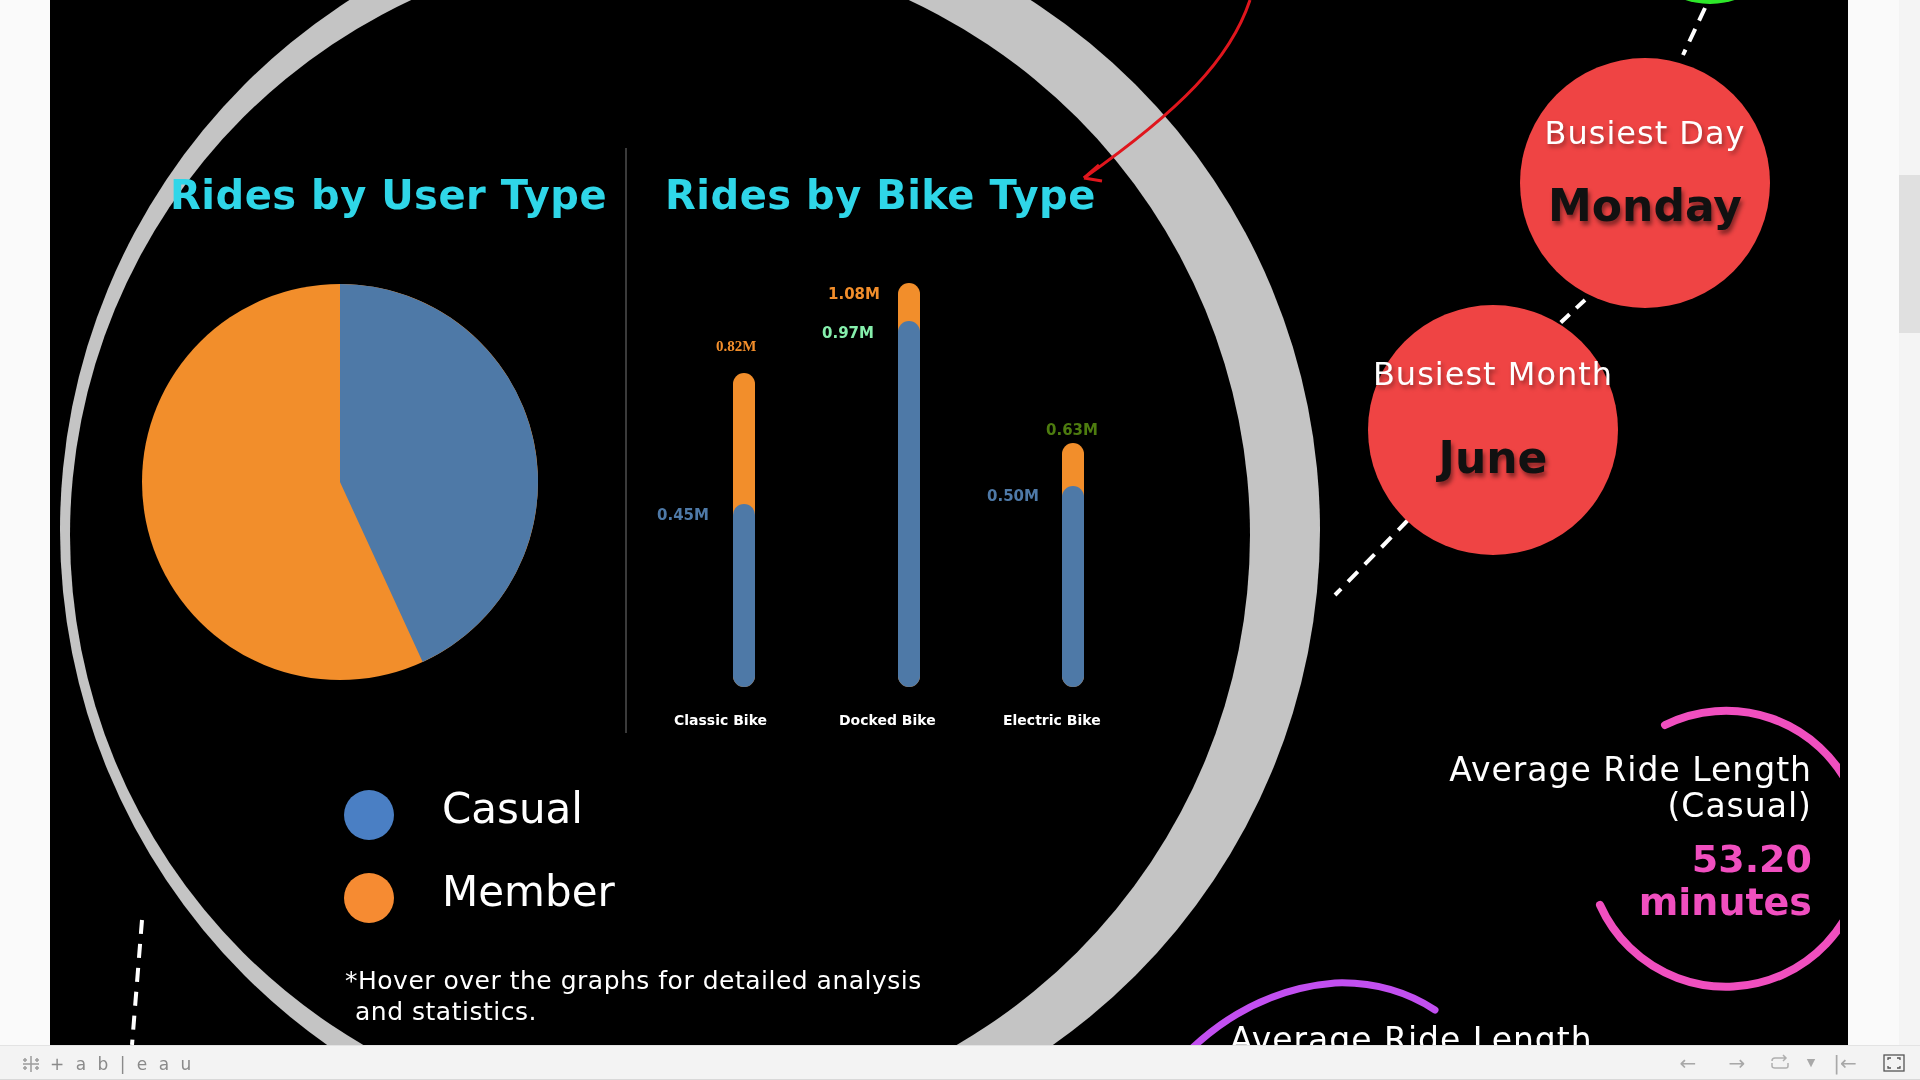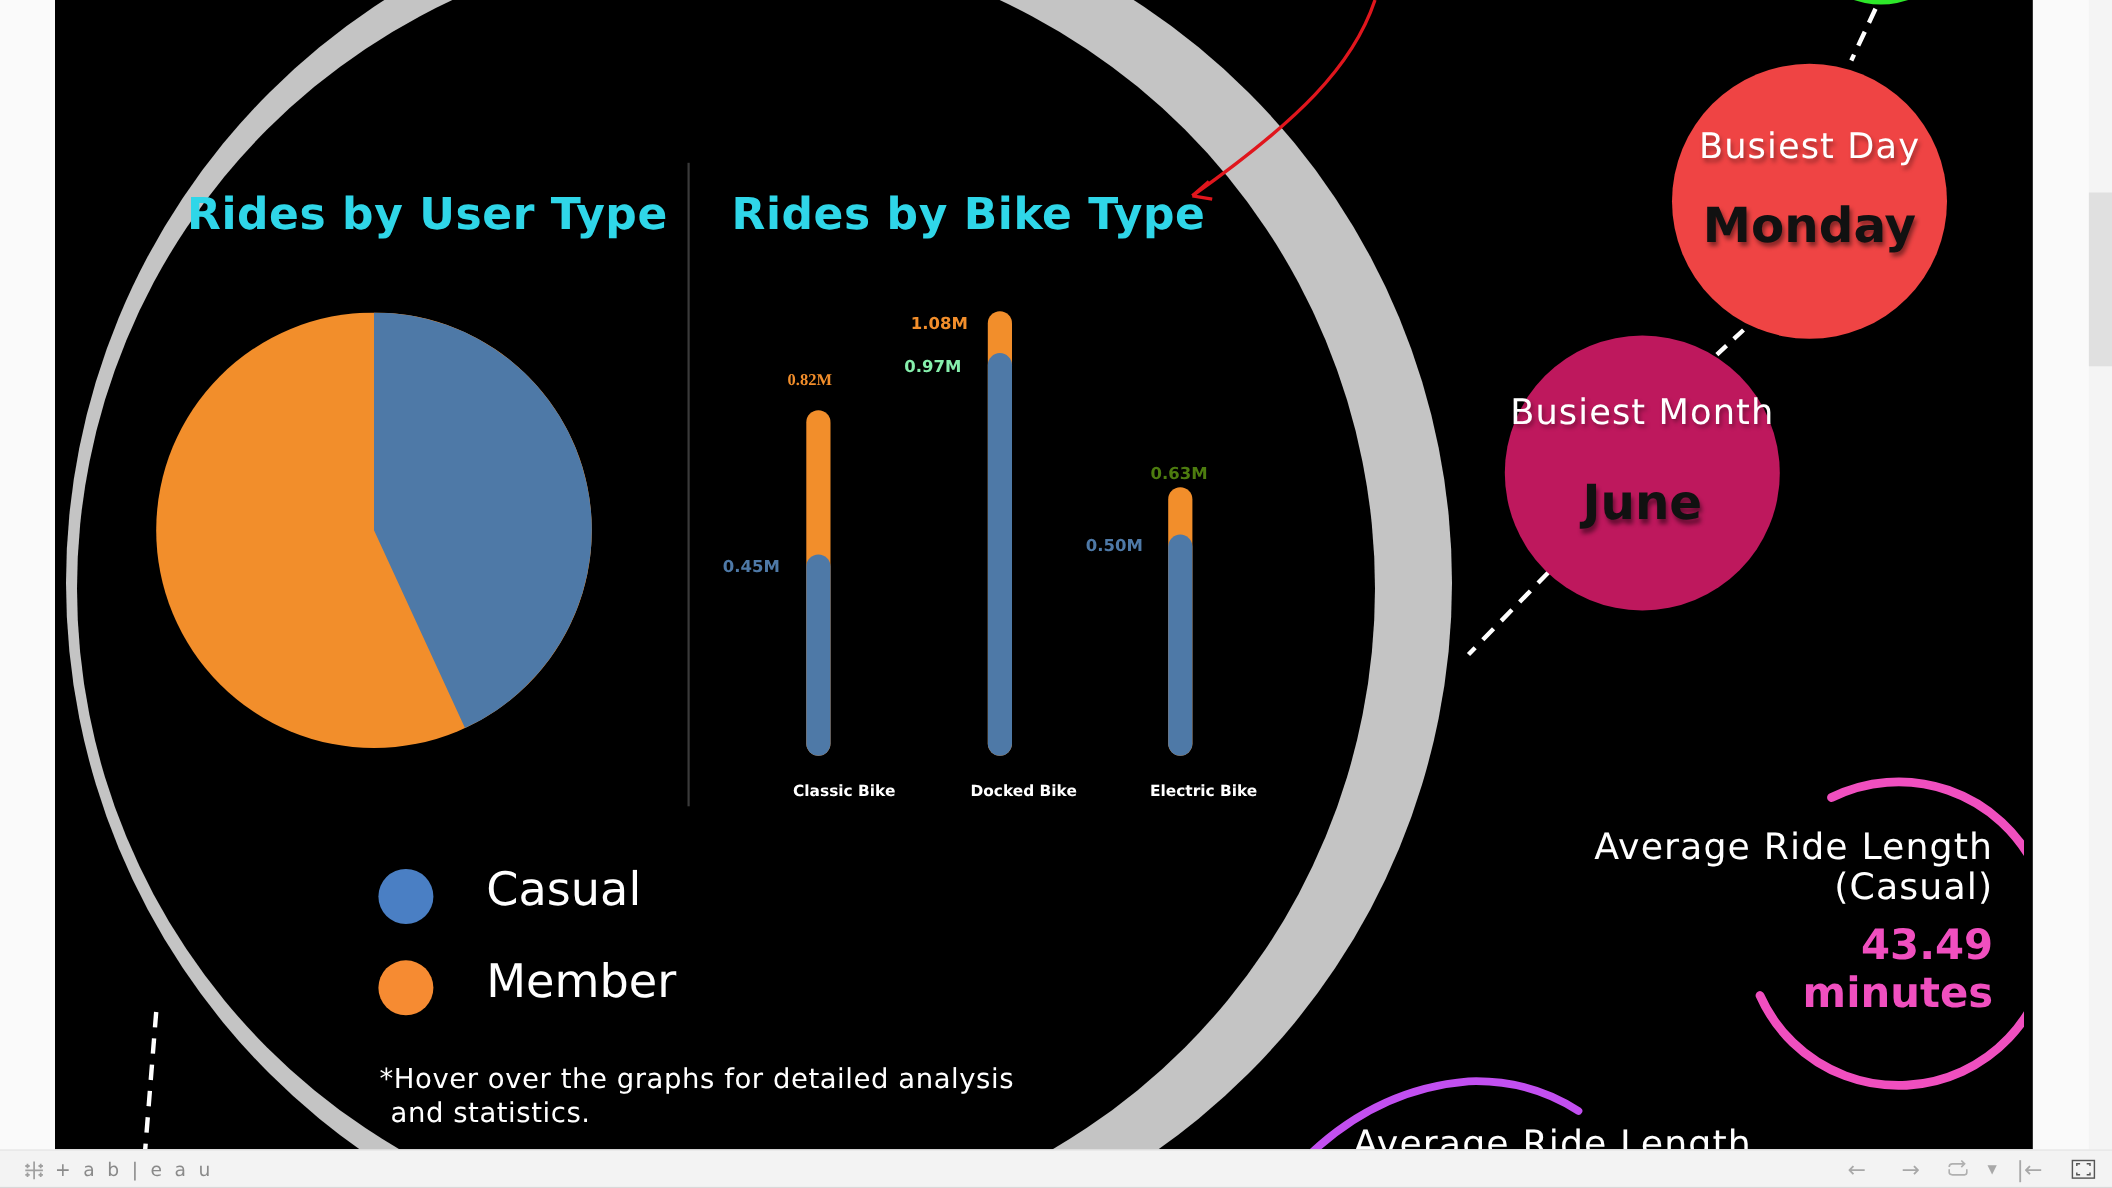--- a/index.html
+++ b/index.html
@@ -6,21 +6,21 @@
   html, body { width: 1920px; height: 1080px; overflow: hidden; background: #f9f9f9; }
   body { position: relative; font-family: "DejaVu Sans", sans-serif; }
   #viewport { position: absolute; left: 0; top: 0; width: 1899px; height: 1045px; background: #fafafa; overflow: hidden; }
   #dashboard { position: absolute; left: 50px; top: 0; width: 1798px; height: 1045px; background: #000; overflow: hidden; }
   .abs { position: absolute; }
   .ring-outer { border-radius: 50%; background: #c4c4c4; }
   .ring-inner { border-radius: 50%; background: #000; }
   .title { color: #2fd6e8; font-family: "DejaVu Sans", sans-serif; font-weight: bold; font-size: 40px; letter-spacing: 0.5px; white-space: nowrap; }
   .divider { background: #3a3a3a; width: 2px; }
   .bar-label { font-family: "DejaVu Sans", sans-serif; font-weight: bold; font-size: 15px; white-space: nowrap; }
-  .cat-label { color: #fff; font-weight: bold; font-size: 14px; white-space: nowrap; text-align: right; width: 140px; }
+  .cat-label { color: #fff; font-weight: bold; font-size: 14px; white-space: nowrap; text-align: left; width: 140px; }
   .bar { width: 22px; border-radius: 11px; }
   .legend-dot { width: 50px; height: 50px; border-radius: 50%; }
   .legend-text { color: #fff; font-size: 42px; white-space: nowrap; }
   .note { color: #fff; font-size: 25px; line-height: 31px; white-space: nowrap; letter-spacing: 0.5px; }
   .kpi-circle { border-radius: 50%; display: flex; flex-direction: column; align-items: center; justify-content: center; }
   .kpi-label { color: #fff; font-size: 32px; text-shadow: 2px 3px 4px rgba(0,0,0,0.35); white-space: nowrap; letter-spacing: 1px; }
   .kpi-value { color: #111; font-size: 44px; font-weight: bold; text-shadow: 2px 4px 4px rgba(0,0,0,0.45); margin-top: 28px; white-space: nowrap; }
   .arl-label { color: #fff; font-size: 33px; text-align: right; line-height: 36px; white-space: nowrap; letter-spacing: 1px; }
   .arl-value { color: #f04fbf; font-size: 38px; font-weight: bold; text-align: right; line-height: 43px; white-space: nowrap; }
   #toolbar { position: absolute; left: 0; top: 1045px; width: 1920px; height: 35px; background: #f3f3f3; border-top: 1px solid #e3e3e3; border-bottom: 1px solid #d8d8d8; }
@@ -92,32 +92,32 @@
       <div class="abs legend-text" style="left:98px; top:-4px;">Casual</div>
       <div class="abs legend-dot" style="left:0; top:85px; background:#f68b32;"></div>
       <div class="abs legend-text" style="left:98px; top:79px;">Member</div>
     </div>
 
     <div class="abs kpi-circle" style="left:1470px; top:58px; width:250px; height:250px; background:#ef4444;">
       <div class="kpi-label" style="margin-top:-22px;">Busiest Day</div>
       <div class="kpi-value">Monday</div>
     </div>
 
-    <div class="abs kpi-circle" style="left:1318px; top:305px; width:250px; height:250px; background:#be185d;gap:11px;">
+    <div class="abs kpi-circle" style="left:1318px; top:305px; width:250px; height:250px; background:#ef4444;gap:11px;">
       <div class="kpi-label" style="margin-top:-22px;">Busiest Month</div>
       <div class="kpi-value">June</div>
     </div>
 
     <svg class="abs" style="left:1490px; top:705px;" width="300" height="300">
       <path d="M 125 20 A 138 138 0 1 1 60 200" stroke="#f04fbf" stroke-width="8" fill="none" stroke-linecap="round"></path>
     </svg>
     <div class="abs" style="left:1350px; top:752px; width:412px;">
       <div class="arl-label">Average Ride Length</div>
       <div class="arl-label">(Casual)</div>
-      <div class="arl-value" style="margin-top:14px;">43.49</div>
+      <div class="arl-value" style="margin-top:14px;">53.20</div>
       <div class="arl-value">minutes</div>
     </div>
 
     <svg class="abs" style="left:1120px; top:975px;" width="300" height="80">
       <path d="M 15 80 Q 80 15 165 8 Q 220 6 265 35" stroke="#c24ff0" stroke-width="7" fill="none" stroke-linecap="round"></path>
     </svg>
     <div class="abs arl-label" style="left:1180px; top:1022px; text-align:left;">Average Ride Length</div>
   </div>
 </div>
 

